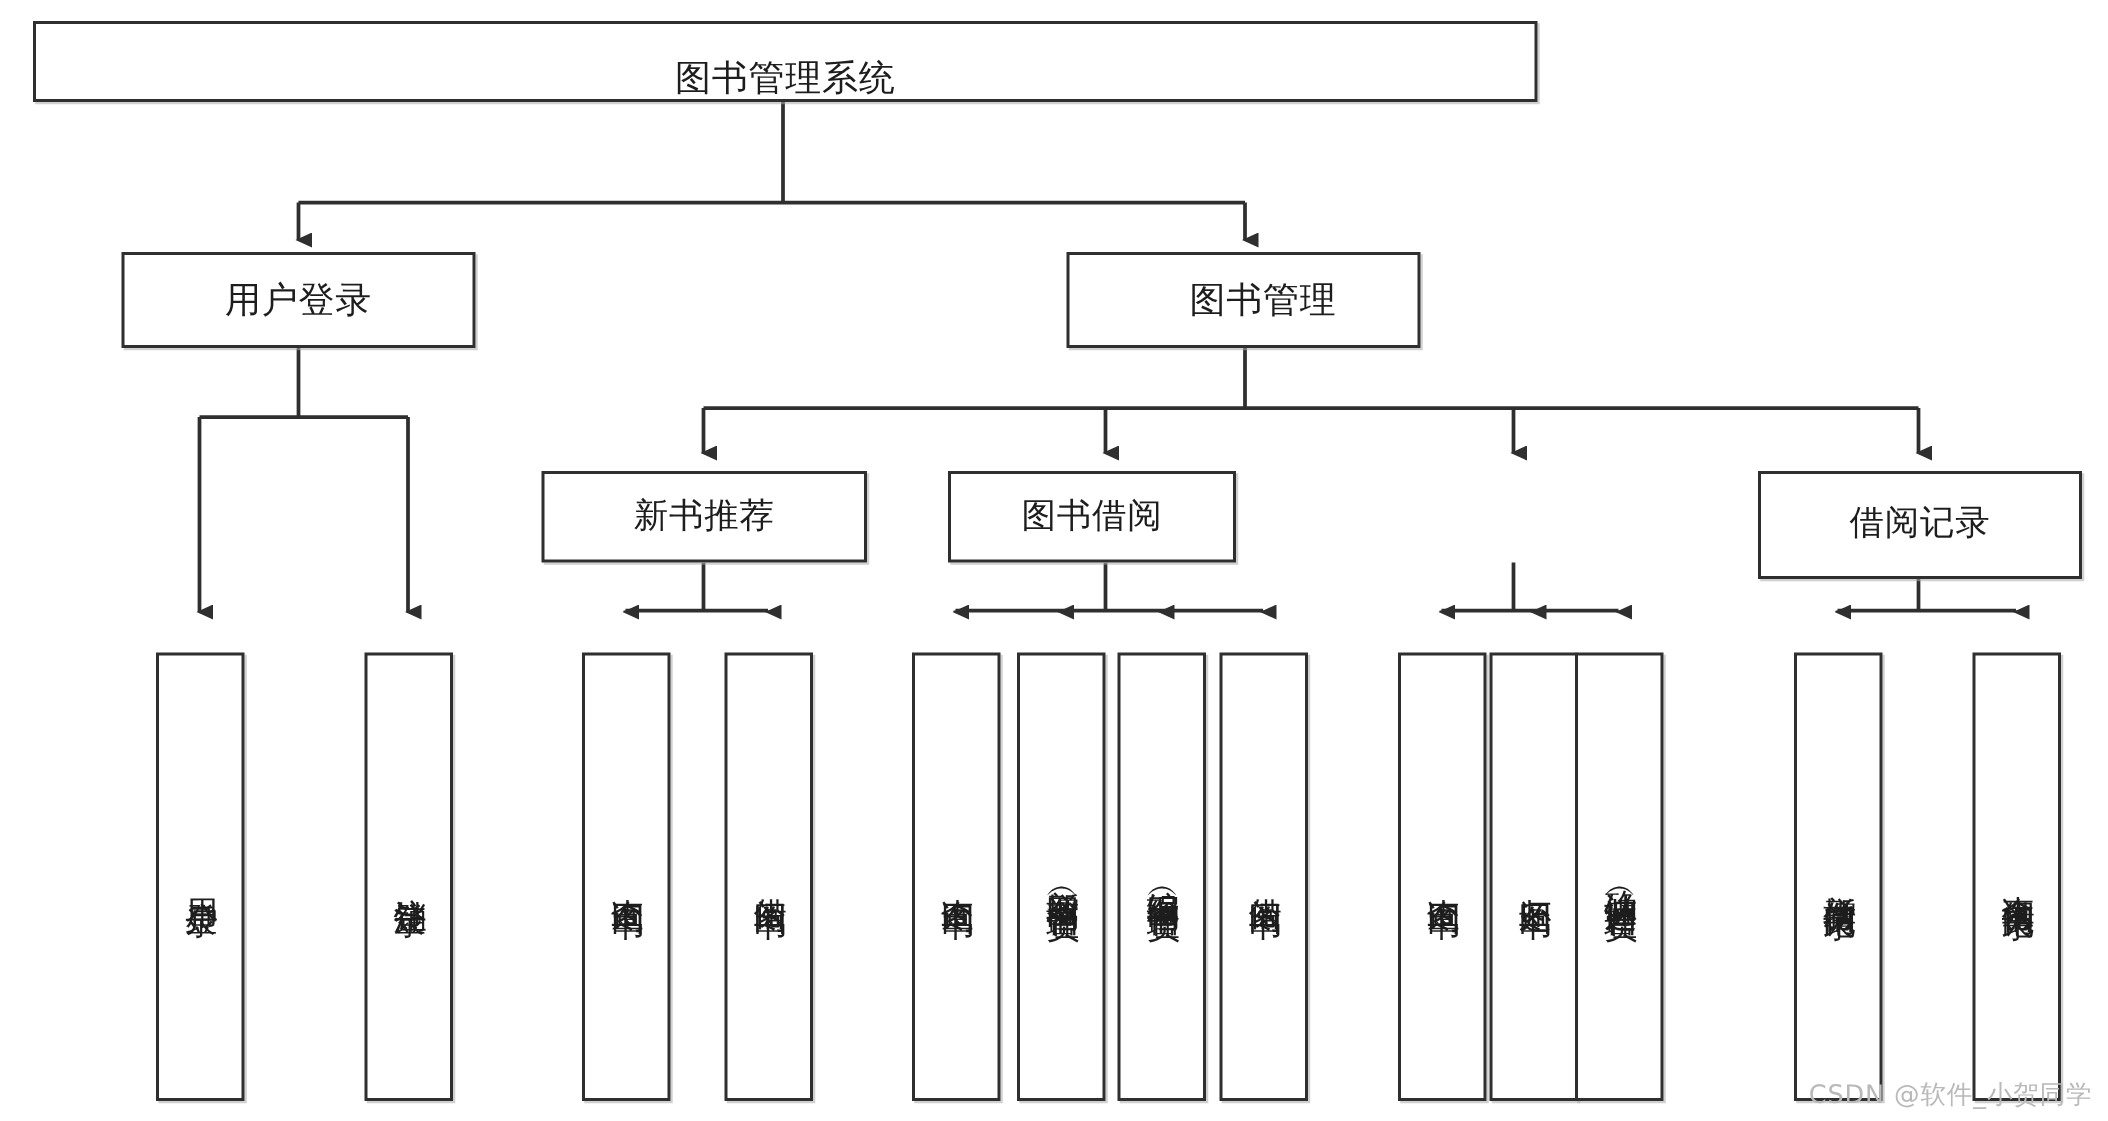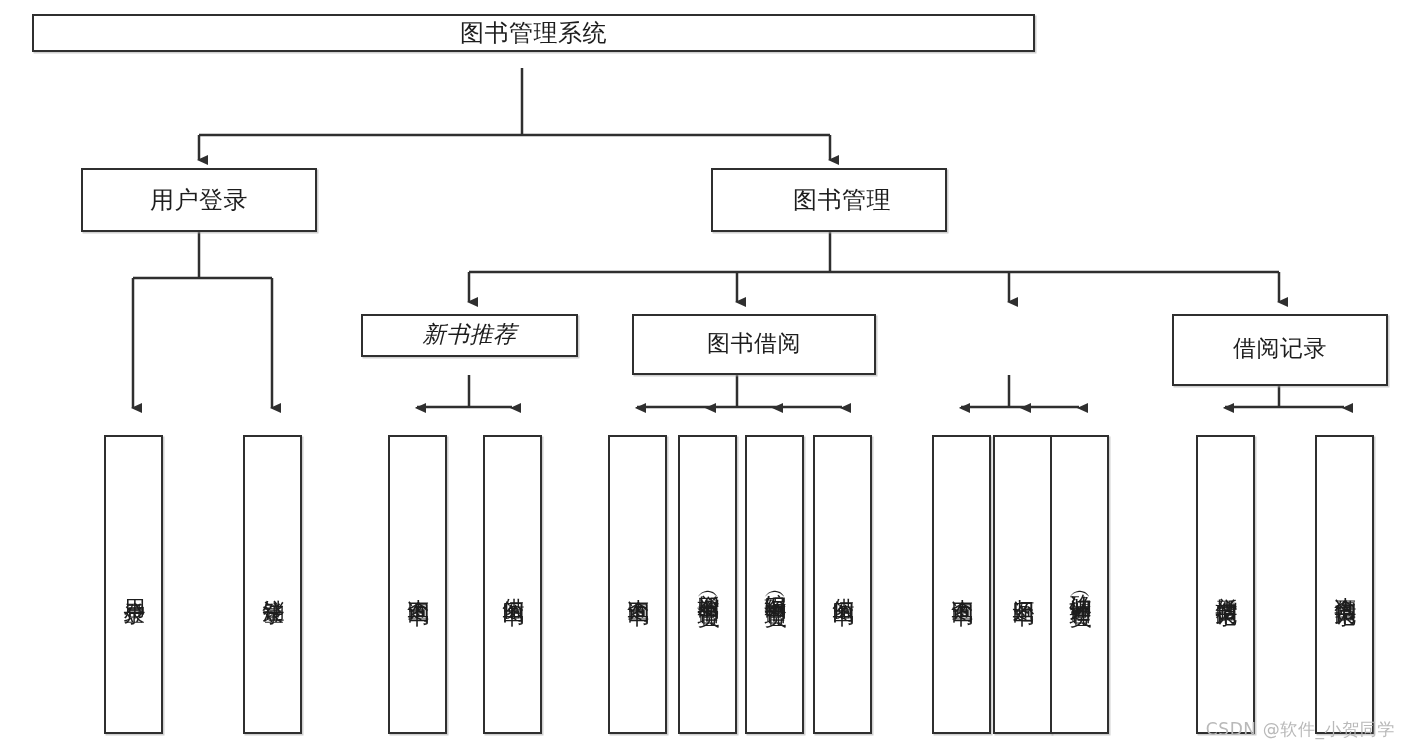--- a/index.html
+++ b/index.html
@@ -114,35 +114,35 @@
       <path d="M1022,407 L1022,408" marker-end="url(#arrow)"></path>
       <path d="M1079,407 L1079,408" marker-end="url(#arrow)"></path>
 
       <path d="M1279,375 L1279,407"></path>
       <path d="M1225,407 L1344,407"></path>
       <path d="M1225,407 L1225,408" marker-end="url(#arrow)"></path>
       <path d="M1344,407 L1344,408" marker-end="url(#arrow)"></path>
     </g>
   </svg>
 
-  <div class="node-box root" style="left:32px; top:14px; width:1003px; height:38px;">
+  <div class="node-box root" style="left:22px; top:14px; width:1003px; height:54px;align-items:flex-end;">
     <span class="node-label">图书管理系统</span>
   </div>
 
   <div class="node-box level2" style="left:81px; top:168px; width:236px; height:64px;">
     <span class="node-label">用户登录</span>
   </div>
   <div class="node-box level2" style="left:711px; top:168px; width:236px; height:64px;padding-left:26px;">
     <span class="node-label">图书管理</span>
   </div>
 
-  <div class="node-box level3" style="left:361px; top:314px; width:217px; height:43px;font-style:italic;">
+  <div class="node-box level3" style="left:361px; top:314px; width:217px; height:61px;">
     <span class="node-label">新书推荐</span>
   </div>
-  <div class="node-box level3" style="left:632px; top:314px; width:244px; height:61px;">
+  <div class="node-box level3" style="left:632px; top:314px; width:192px; height:61px;">
     <span class="node-label">图书借阅</span>
   </div>
   <div class="node-box level3" style="left:1172px; top:314px; width:216px; height:72px;">
     <span class="node-label">借阅记录</span>
   </div>
 
   <div class="node-box leaf vertical" style="left:104px; top:435px; width:59px; height:299px;">
     <span class="node-label">用户登录</span>
   </div>
   <div class="node-box leaf vertical" style="left:243px; top:435px; width:59px; height:299px;">

